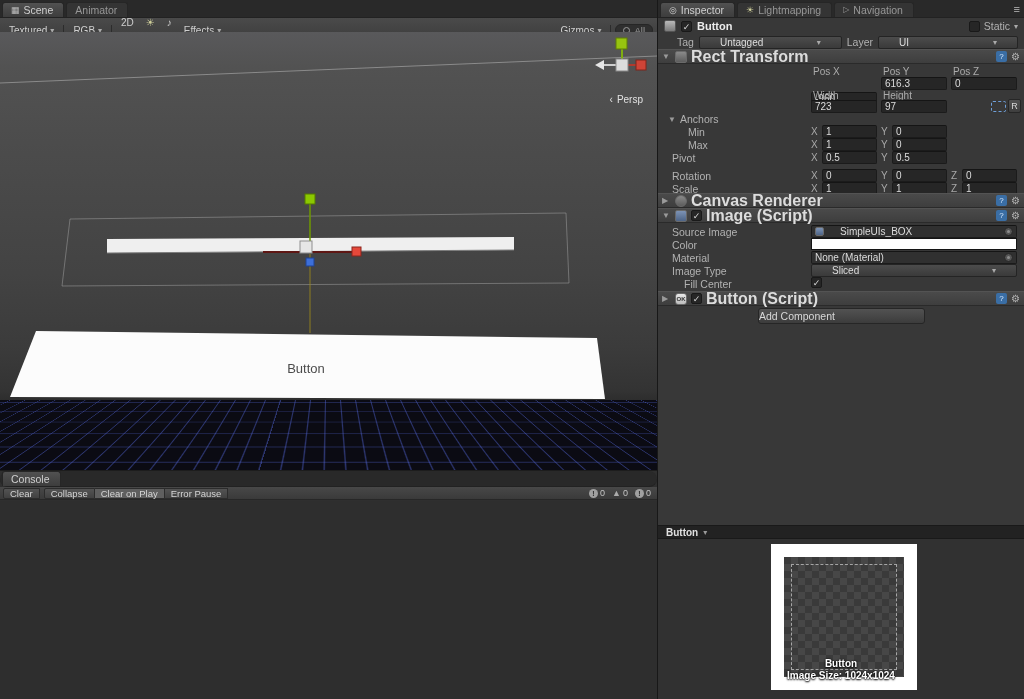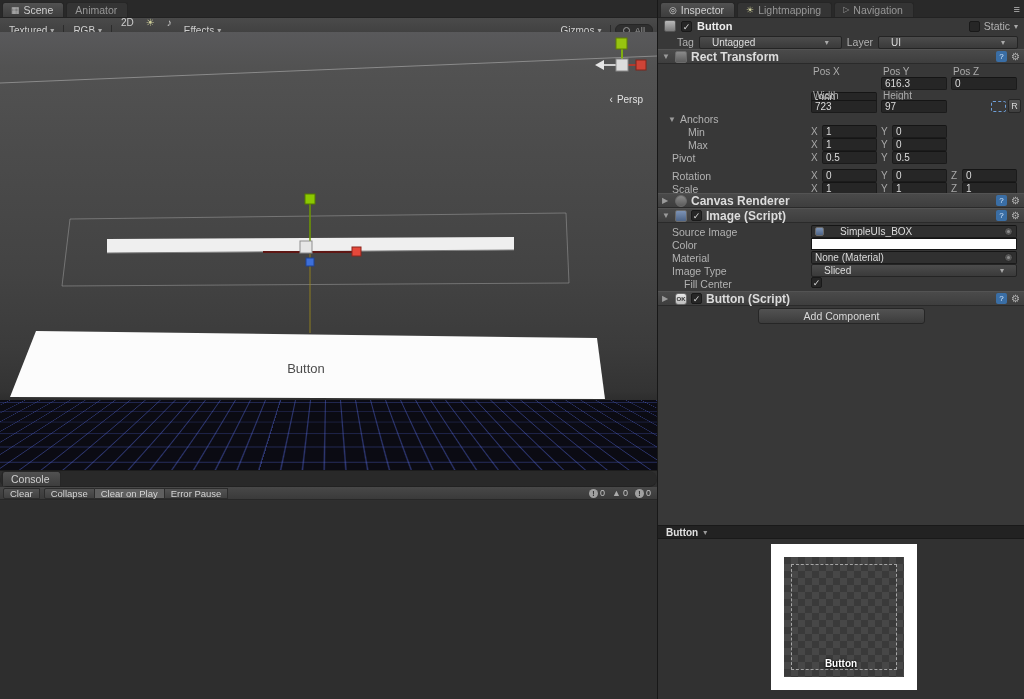--- a/index.html
+++ b/index.html
@@ -36,21 +36,21 @@
   .search-icon { width:7px; height:7px; border:1px solid #9a9a9a; border-radius:50%; position:relative; flex:none; }
   .search-icon::after { content:""; position:absolute; width:4px; height:1px; background:#9a9a9a; right:-3px; bottom:-1px; transform:rotate(45deg); }
 
   .fld {
     background:#262626; border:1px solid #1b1b1b; border-top-color:#151515;
     color:#dcdcdc; font-size:10px; height:13px; line-height:11px;
     padding:0 3px; border-radius:2px; overflow:hidden; white-space:nowrap;
   }
   .pop {
     background:linear-gradient(#4c4c4c,#3a3a3a); border:1px solid #242424; border-radius:2px;
-    height:13px; line-height:11px; font-size:10px; color:#dedede; padding:0 12px;
+    height:13px; line-height:11px; font-size:10px; color:#dedede; padding:0 20px;
     display:flex; align-items:flex-end; overflow:hidden; white-space:nowrap;
   }
   .pop .arr { margin-left:auto; font-size:8px; color:#aaa; padding-left:4px; }
   .objfld { display:flex; align-items:center; gap:16px; }
   .pick { width:9px; height:9px; border-radius:50%; background:#555; border:1px solid #262626; margin-left:auto; flex:none; position:relative; }
   .pick::after { content:""; position:absolute; inset:2px; border-radius:50%; background:#8d8d8d; }
   .chk {
     width:11px; height:11px; background:#262626; border:1px solid #191919; border-radius:2px;
     color:#d8d8d8; font-size:9px; line-height:10px; text-align:center; flex:none;
   }
@@ -58,21 +58,21 @@
   .ax  { font-size:10px; color:#a8a8a8; width:11px; flex:none; }
   .grow { flex:1; }
 
   .chead {
     position:absolute; left:0; right:0; height:15px;
     background:linear-gradient(#4a4a4a,#3e3e3e);
     border-top:1px solid #535353; border-bottom:1px solid #2a2a2a;
     display:flex; align-items:center; gap:4px; padding:0 4px; font-size:11px;
   }
   .chead .fold { font-size:8px; color:#9a9a9a; width:9px; }
-  .chead .title { font-weight:bold; color:#dcdcdc; font-size:12px;text-align:center; }
+  .chead .title { font-weight:bold; color:#dcdcdc; font-size:16px;text-align:center; }
   .chead .rgroup { margin-left:auto; display:flex; align-items:center; gap:4px; }
   .help-ic { width:11px; height:11px; border-radius:2px; background:#3a6ea5; color:#d6e8ff; font-size:8px; line-height:11px; text-align:center; }
   .gear-ic { font-size:10px; color:#b5b5b5; line-height:11px; }
   .comp-ic { width:12px; height:12px; border:1px solid #6a6a6a; background:linear-gradient(#8a8a8a,#5d5d5d); border-radius:2px; flex:none; }
   .comp-ic.img { background:linear-gradient(#7d93b5,#4d6487); }
   .comp-ic.ok { background:linear-gradient(#e8e8e8,#bdbdbd); color:#333; font-size:6px; font-weight:bold; text-align:center; line-height:11px; border-radius:3px; }
 
   
   #left { position:absolute; left:0; top:0; width:657px; height:699px; background:#383838; }
   #scene-tabbar { position:absolute; left:0; top:0; right:0; height:18px; }
@@ -128,21 +128,21 @@
   #aw-inner { position:absolute; right:5px; bottom:5px; width:15px; height:15px; border:1px solid #c8c8c8; background:#4a4a4a; }
   #aw-box .aline-r { position:absolute; right:-1px; top:4px; bottom:4px; width:1px; background:#c25a5a; }
   #aw-box .aline-b { position:absolute; bottom:-1px; left:4px; right:4px; height:1px; background:#c25a5a; }
 
   #bp-icon { position:absolute; left:333px; top:101px; width:15px; height:11px; border:1px dashed #6f9fd8; border-radius:2px; }
   #r-btn { position:absolute; left:350px; top:99px; width:13px; height:14px; background:linear-gradient(#525252,#3e3e3e); border:1px solid #262626; border-radius:2px; color:#d8d8d8; font-size:9px; line-height:12px; text-align:center; }
 
   #add-comp {
     position:absolute; left:100px; top:308px; width:167px; height:16px;
     background:linear-gradient(#525252,#3c3c3c); border:1px solid #262626; border-radius:3px;
-    color:#d8d8d8; font-size:10.5px; text-align:center; line-height:14px;
+    color:#d8d8d8; font-size:10.5px; text-align:left; line-height:14px;
   }
 
   #preview-header { position:absolute; left:0; top:525px; right:0; height:14px; background:#222; border-top:1px solid #191919; border-bottom:1px solid #191919; display:flex; align-items:center; padding:0 8px; }
   #preview-header .ttl { font-weight:bold; color:#e0e0e0; font-size:10px; }
   #preview-area { position:absolute; left:0; top:539px; right:0; bottom:0; background:#313131; }
   #sprite {
     position:absolute; left:113px; top:5px; width:146px; height:146px;
     border:13px solid #fff;
     background-color:#3a3a3a;
     background-image:
@@ -477,14 +477,15 @@
   <div id="preview-header">
     <span class="ttl">Button</span>
     <span style="margin-left:5px;font-size:8px;color:#9a9a9a;">▾</span>
   </div>
   <div id="preview-area">
     <div id="sprite"></div>
     <div id="slice-guides">
       <div class="dash"></div>
     </div>
     <div id="pv-name" class="pv-caption">Button</div>
+    <div id="pv-size" class="pv-caption">Image Size: 1024x1024</div>
   </div>
 </div>
 
 </body></html>

